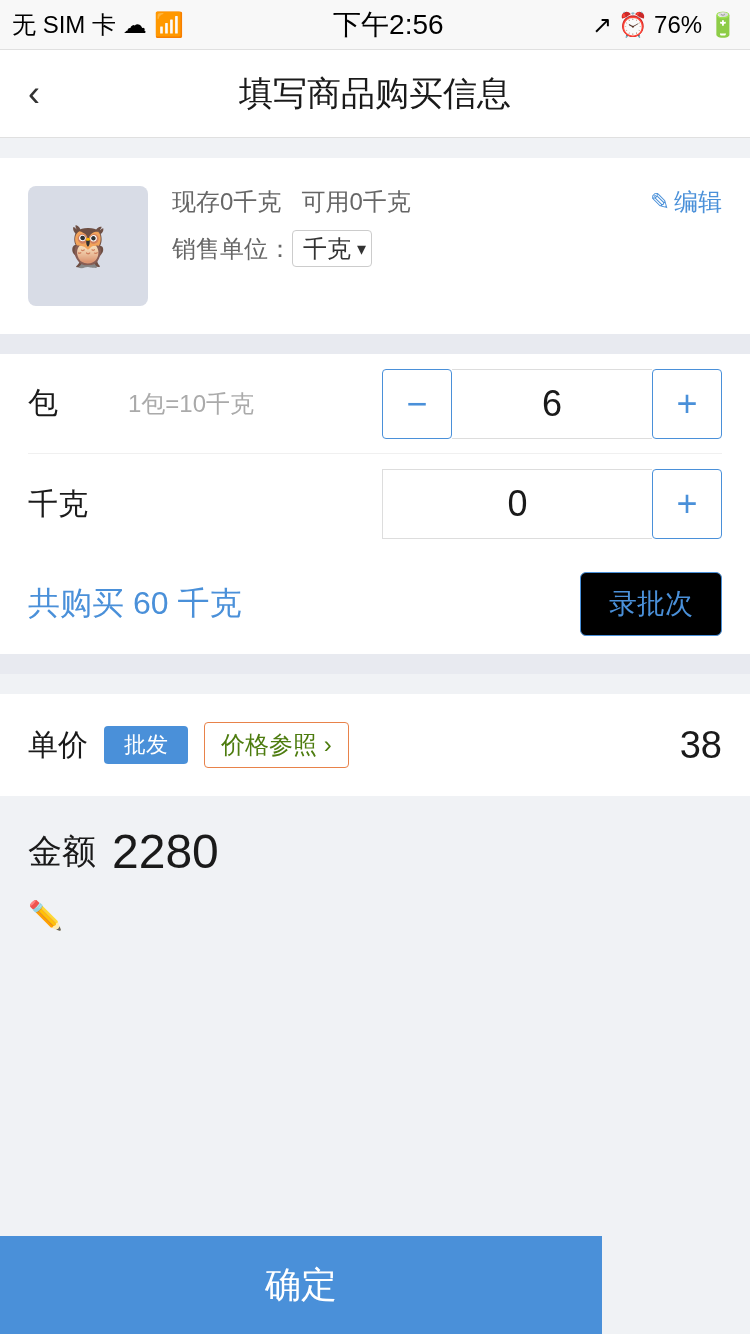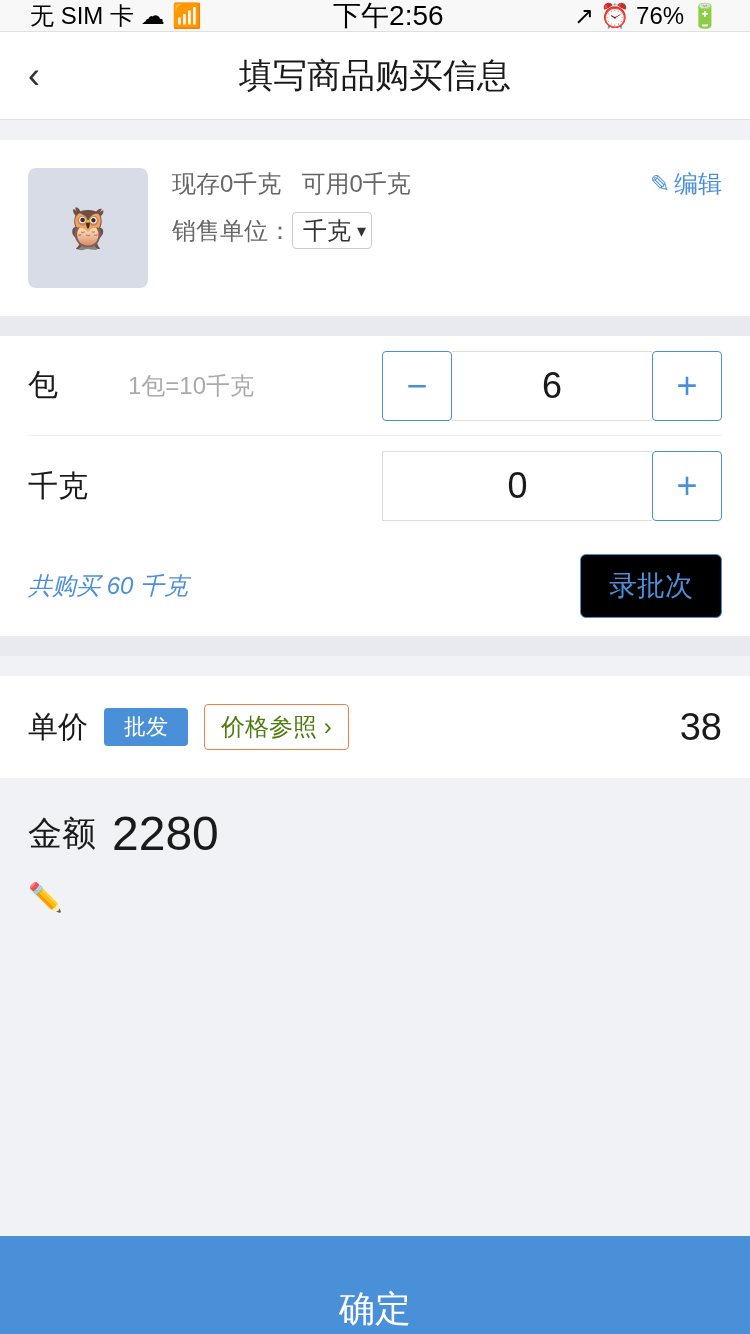--- a/index.html
+++ b/index.html
@@ -10,26 +10,26 @@
       font-family: -apple-system, 'PingFang SC', 'Helvetica Neue', sans-serif;
       background: #f0f2f5;
       font-size: 28px;
       position: relative;
       overflow-x: hidden;
     }
 
     
     .status-bar {
       width: 750px;
-      height: 32px;
+      height: 50px;
       background: #f8f8f8;
       display: flex;
       align-items: center;
       justify-content: space-between;
-      padding: 0 30px;
+      padding: 0 12px;
       font-size: 24px;
       color: #000;
       border-bottom: 1px solid #e0e0e0;
     }
     .status-left { display: flex; align-items: center; gap: 8px; font-size: 24px; }
     .status-center { font-size: 28px; font-weight: 500; }
     .status-right { display: flex; align-items: center; gap: 6px; font-size: 24px; }
 
     
     .nav-bar {
@@ -207,23 +207,22 @@
     .total-row {
       background: #fff;
       display: flex;
       align-items: center;
       justify-content: space-between;
       padding: 0 28px;
       height: 100px;
       margin-top: 0;
     }
     .total-text {
-      font-size: 24px;
-      color: #1a1a1a;
-      font-style: italic;
+      font-size: 32px;
+      color: #1a1a1a;
     }
     .total-text span {
       color: #4a90d9;
       font-weight: 500;
     }
     .batch-btn {
       border: 1px solid #4a90d9;
       color: #4a90d9;
       background: #000000;
       padding: 12px 28px;
@@ -302,25 +301,25 @@
       color: #999;
       font-size: 28px;
       cursor: pointer;
     }
 
     
     .bottom-bar {
       position: fixed;
       bottom: 0;
       left: 0;
-      width: 750px;
+      width: 602px;
       height: 98px;
       background: #4a90d9;
       display: flex;
-      align-items: flex-end;
+      align-items: center;
       justify-content: center;
       cursor: pointer;
     }
     .confirm-btn-text {
       font-size: 36px;
       color: #fff;
       font-weight: 500;
     }
   </style>
 </head>

